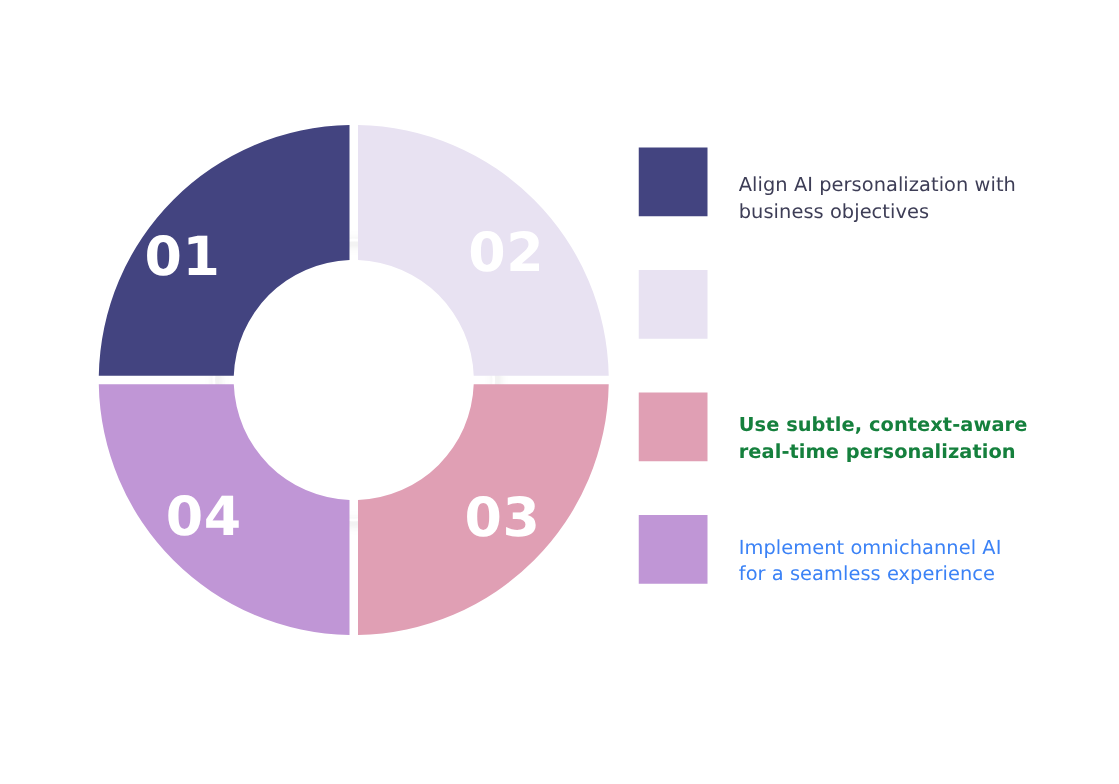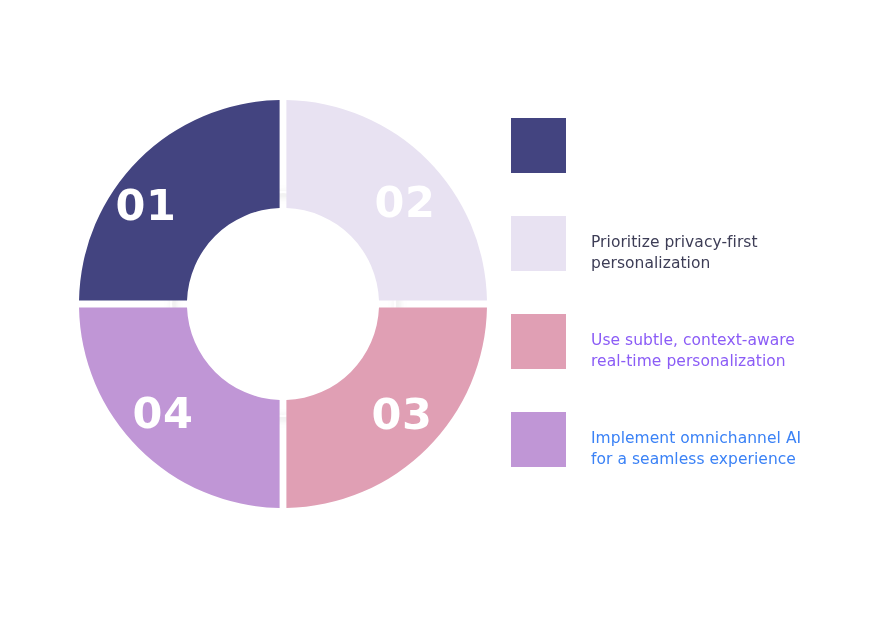--- a/index.html
+++ b/index.html
@@ -122,31 +122,31 @@
       <text class="segment-number" x="405" y="205" fill="#ffffff">02</text>
       <text class="segment-number" x="402" y="417" fill="#ffffff">03</text>
       <text class="segment-number" x="163" y="416" fill="#ffffff">04</text>
     </svg>
   </div>
 
   <div id="legend">
 
     <div class="legend-item item-0">
       <span class="legend-swatch" style="background:#434480"></span>
+      <span class="legend-text" style="color: rgb(61, 61, 86);">Align AI personalization with
+business objectives</span>
     </div>
 
     <div class="legend-item item-1">
       <span class="legend-swatch" style="background:#e8e2f2"></span>
-      <span class="legend-text" style="color: rgb(61, 61, 86);">Prioritize privacy-first
-personalization</span>
     </div>
 
     <div class="legend-item item-2">
       <span class="legend-swatch" style="background:#e09fb4"></span>
-      <span class="legend-text" style="color: #8b5cf6;">Use subtle, context-aware
+      <span class="legend-text" style="color: #15803d; font-weight: bold;">Use subtle, context-aware
 real-time personalization</span>
     </div>
 
     <div class="legend-item item-3">
       <span class="legend-swatch" style="background:#c096d6"></span>
       <span class="legend-text" style="color: #3b82f6;">Implement omnichannel AI
 for a seamless experience</span>
     </div>
 
   </div>

